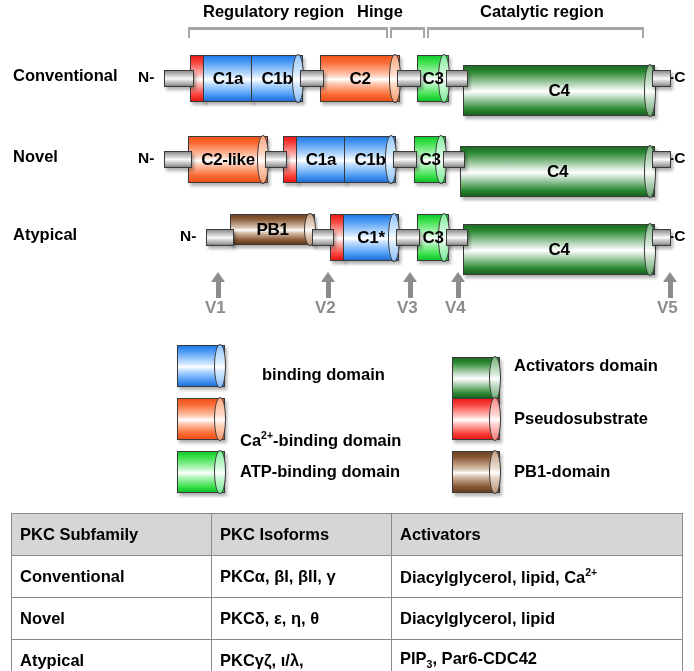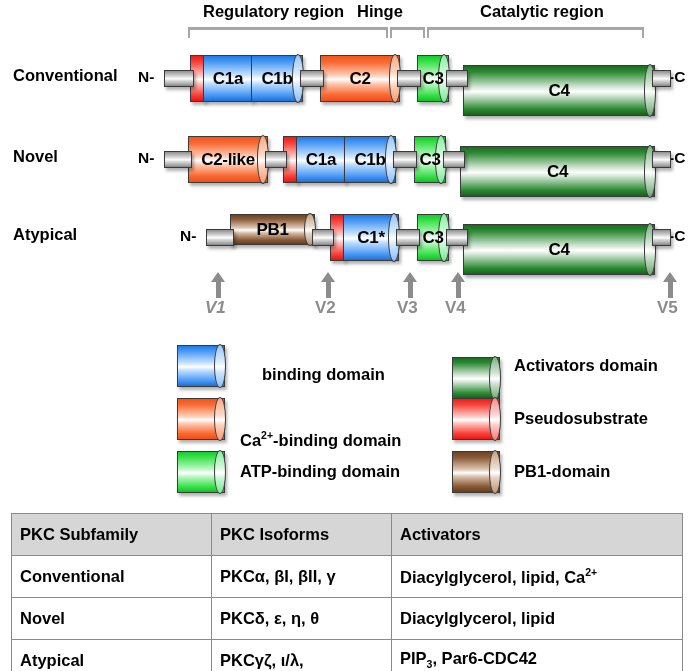--- a/index.html
+++ b/index.html
@@ -200,21 +200,21 @@
   <span class="lbl">C4</span>
 </div>
 
 <div class="linker g-gray shadow" style="left:652px;top:229px;width:19px;height:17px;"><span class="cap cap-gray"></span></div>
 <div class="abs terminus" style="left:669px;top:227px;">-C</div>
 
 <div class="varrow" style="left:211px;top:272px;">
   <span class="head"></span>
     <span class="stem"></span>
   </div>
-<div class="vlabel" style="left:205px;top:298px;font-style:italic;">V1</div>
+<div class="vlabel" style="left:205px;top:298px;">V1</div>
 
 <div class="varrow" style="left:321px;top:272px;">
   <span class="head"></span>
     <span class="stem"></span>
   </div>
 <div class="vlabel" style="left:315px;top:298px;">V2</div>
 
 <div class="varrow" style="left:403px;top:272px;">
   <span class="head"></span>
     <span class="stem"></span>

